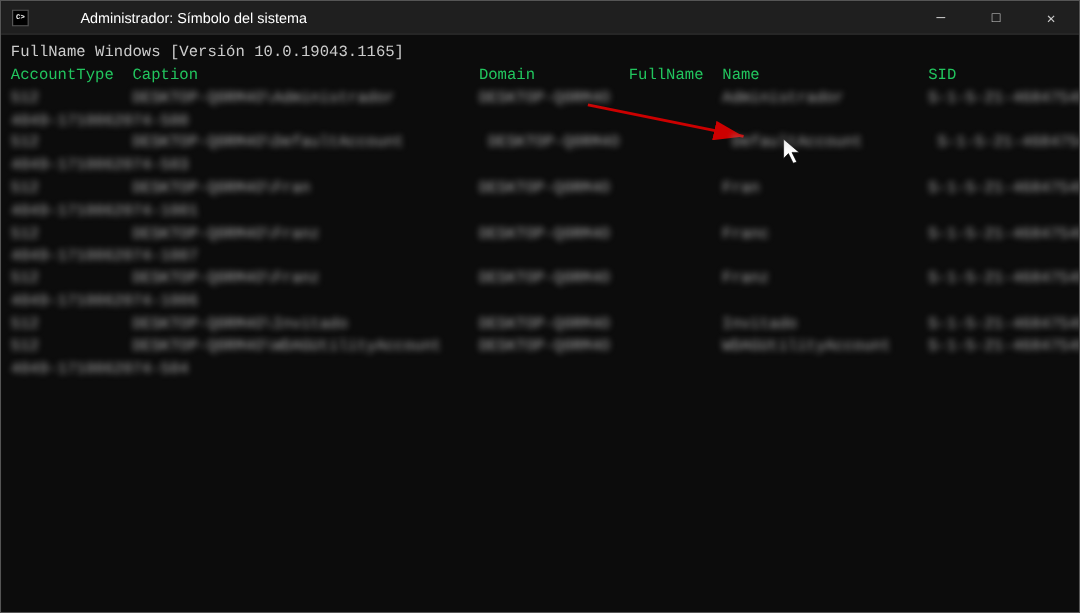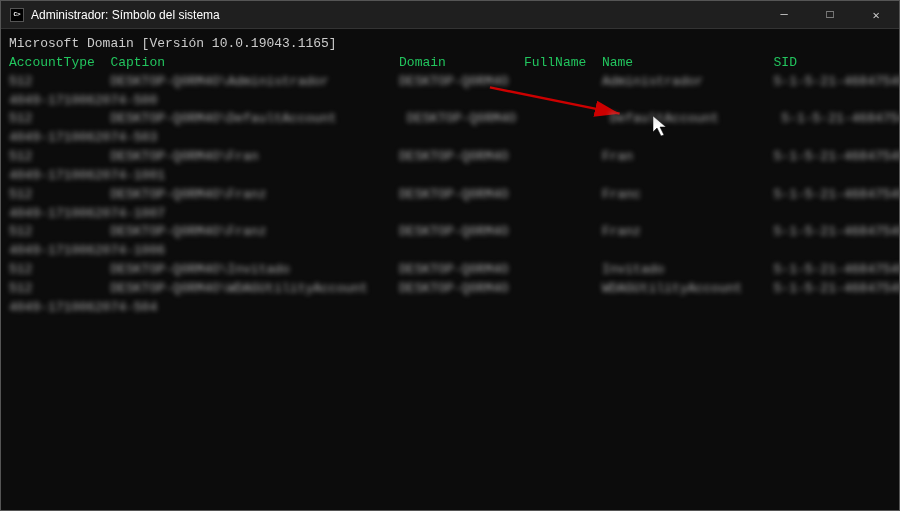--- a/index.html
+++ b/index.html
@@ -26,20 +26,21 @@
 
     .title-bar {
       height: 28px;
       background: #1f1f1f;
       display: flex;
       align-items: center;
       padding: 0 8px;
       flex-shrink: 0;
       border-bottom: 1px solid #333;
       position: relative;
+      gap: 36px;
     }
 
     .title-bar-icon {
       width: 16px;
       height: 16px;
       margin-right: 6px;
       display: flex;
       align-items: center;
       justify-content: center;
     }
@@ -136,21 +137,21 @@
     <span class="title-bar-text">Administrador: Símbolo del sistema</span>
     <div class="title-bar-buttons">
       <div class="tb-btn">─</div>
       <div class="tb-btn">□</div>
       <div class="tb-btn close">✕</div>
     </div>
   </div>
 
   <div class="console-area">
       <div style="position: relative; z-index: 1;">
-        <div class="line">Microsoft Domain [Versión 10.0.19043.1165]</div>
+        <div class="line">FullName Windows [Versión 10.0.19043.1165]</div>
         <div class="line"></div>
         <div class="header-row">AccountType  Caption                              Domain          FullName  Name                  SID</div>
         <div class="line blurred">512          DESKTOP-Q0RM4O\Administrador         DESKTOP-Q0RM4O            Administrador         S-1-5-21-468475497-40557</div>
         <div class="line blurred">4049-1710062074-500</div>
         <div class="line blurred">512          DESKTOP-Q0RM4O\DefaultAccount         DESKTOP-Q0RM4O            DefaultAccount        S-1-5-21-468475497-40557</div>
         <div class="line blurred">4049-1710062074-503</div>
         <div class="line blurred">512          DESKTOP-Q0RM4O\Fran                  DESKTOP-Q0RM4O            Fran                  S-1-5-21-468475497-40557</div>
         <div class="line blurred">4049-1710062074-1001</div>
         <div class="line blurred">512          DESKTOP-Q0RM4O\Franz                 DESKTOP-Q0RM4O            Franc                 S-1-5-21-468475497-40557</div>
         <div class="line blurred">4049-1710062074-1007</div>

